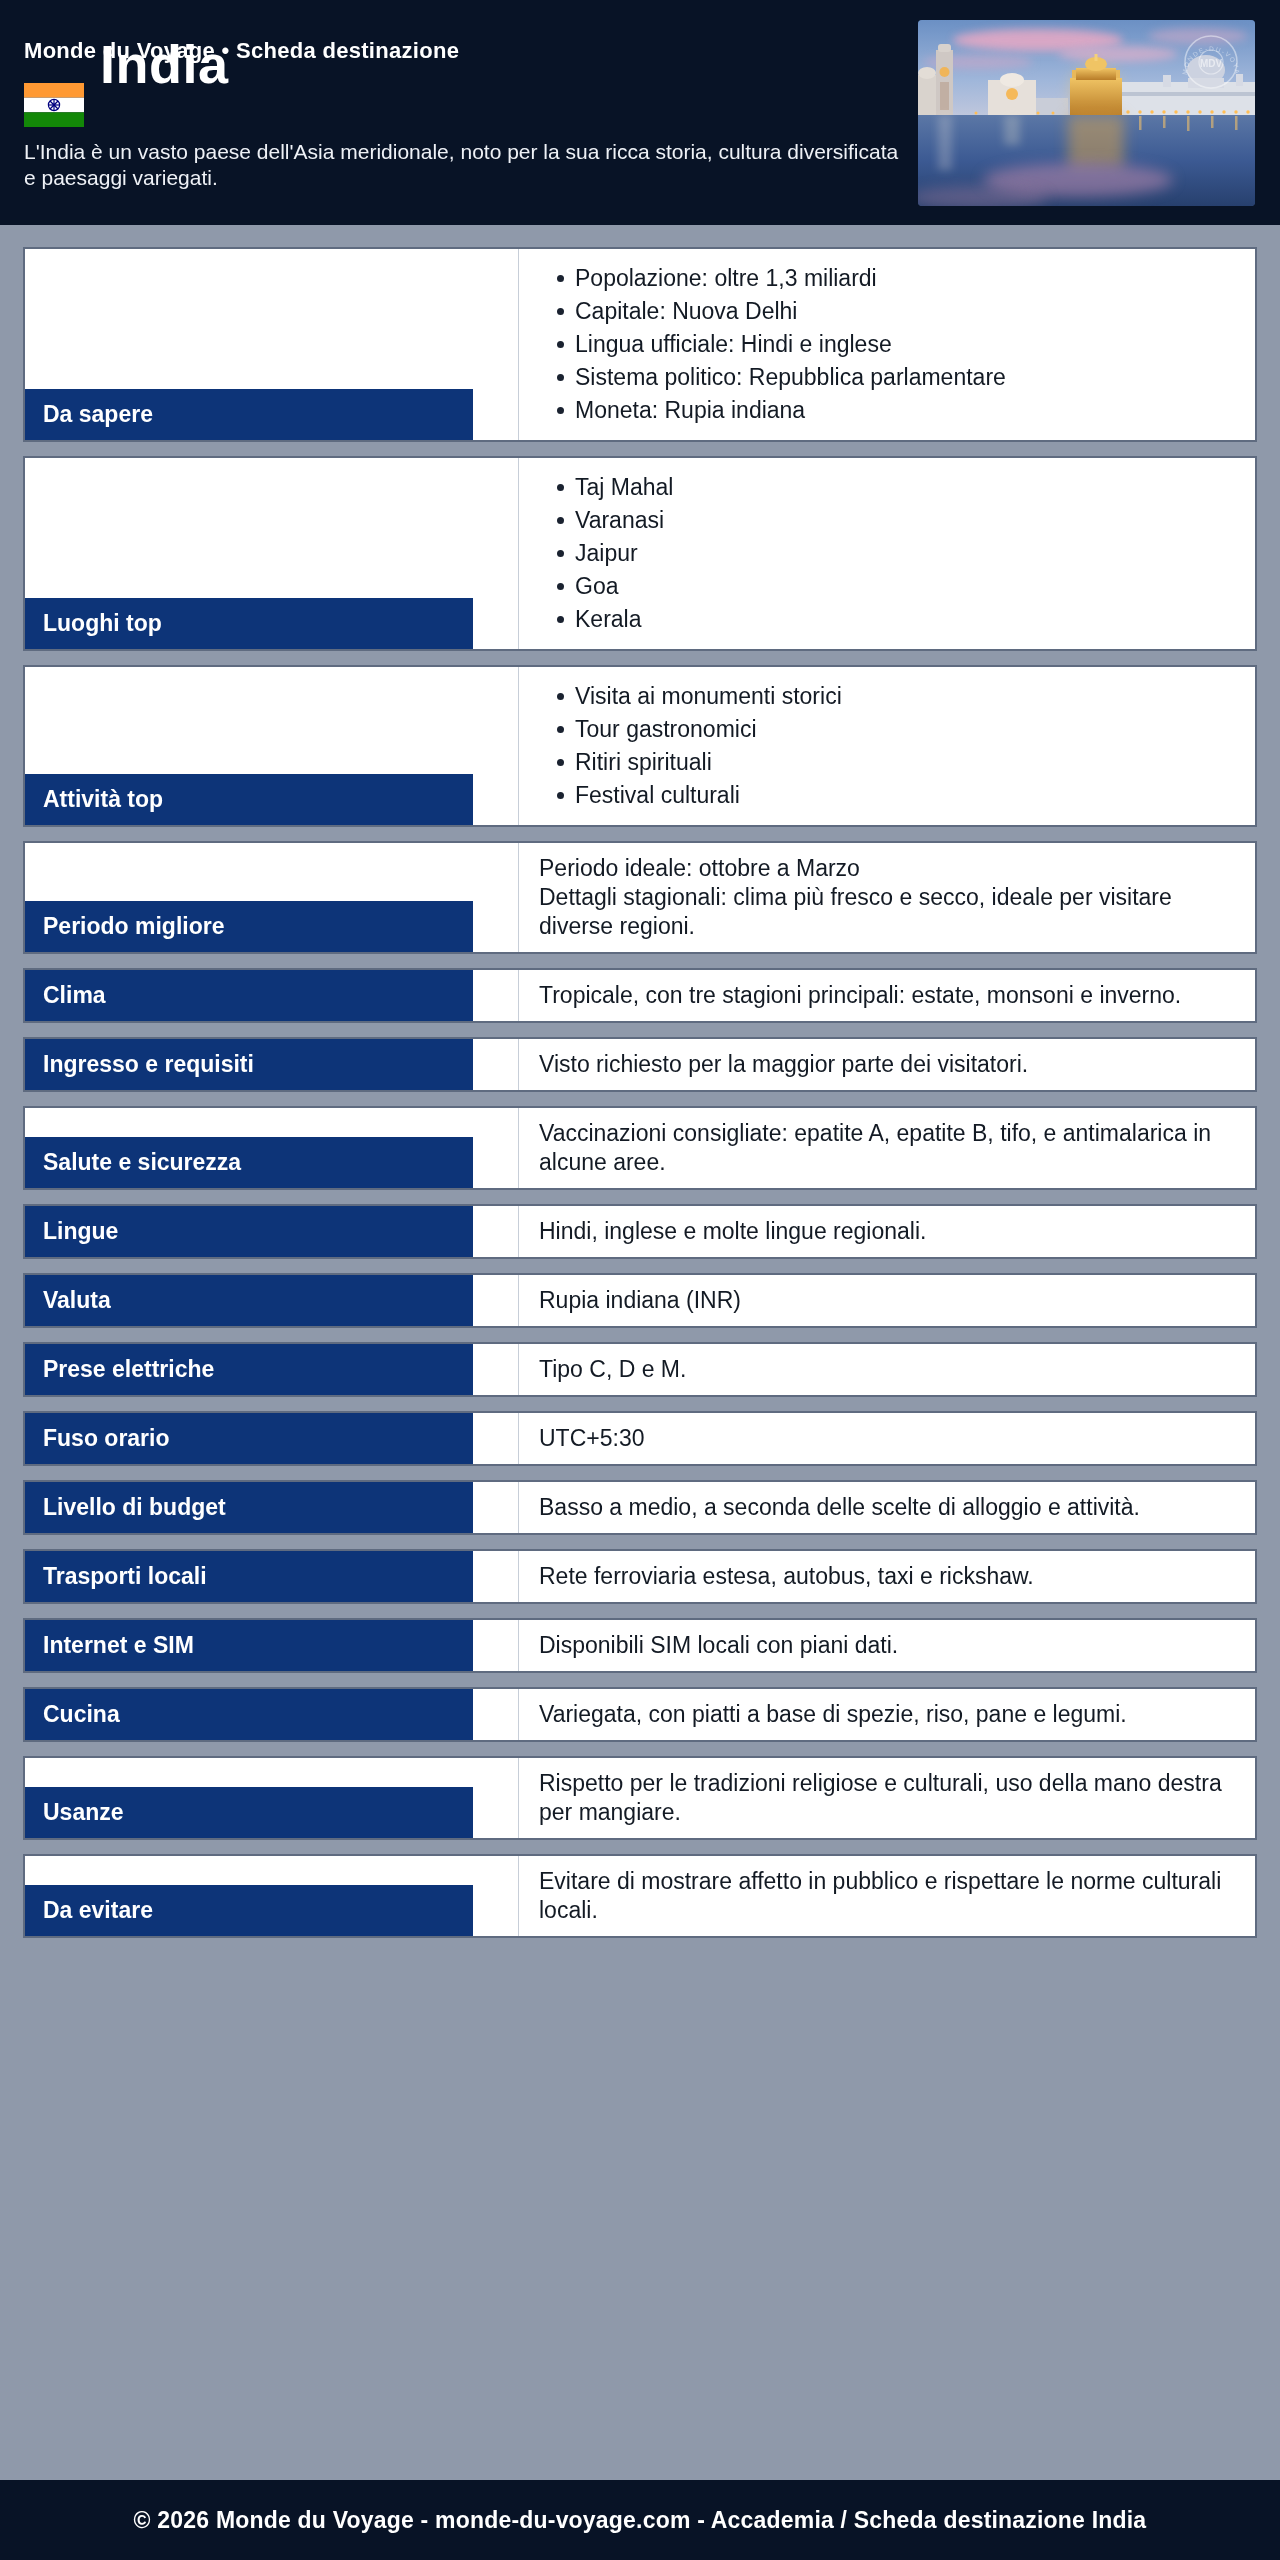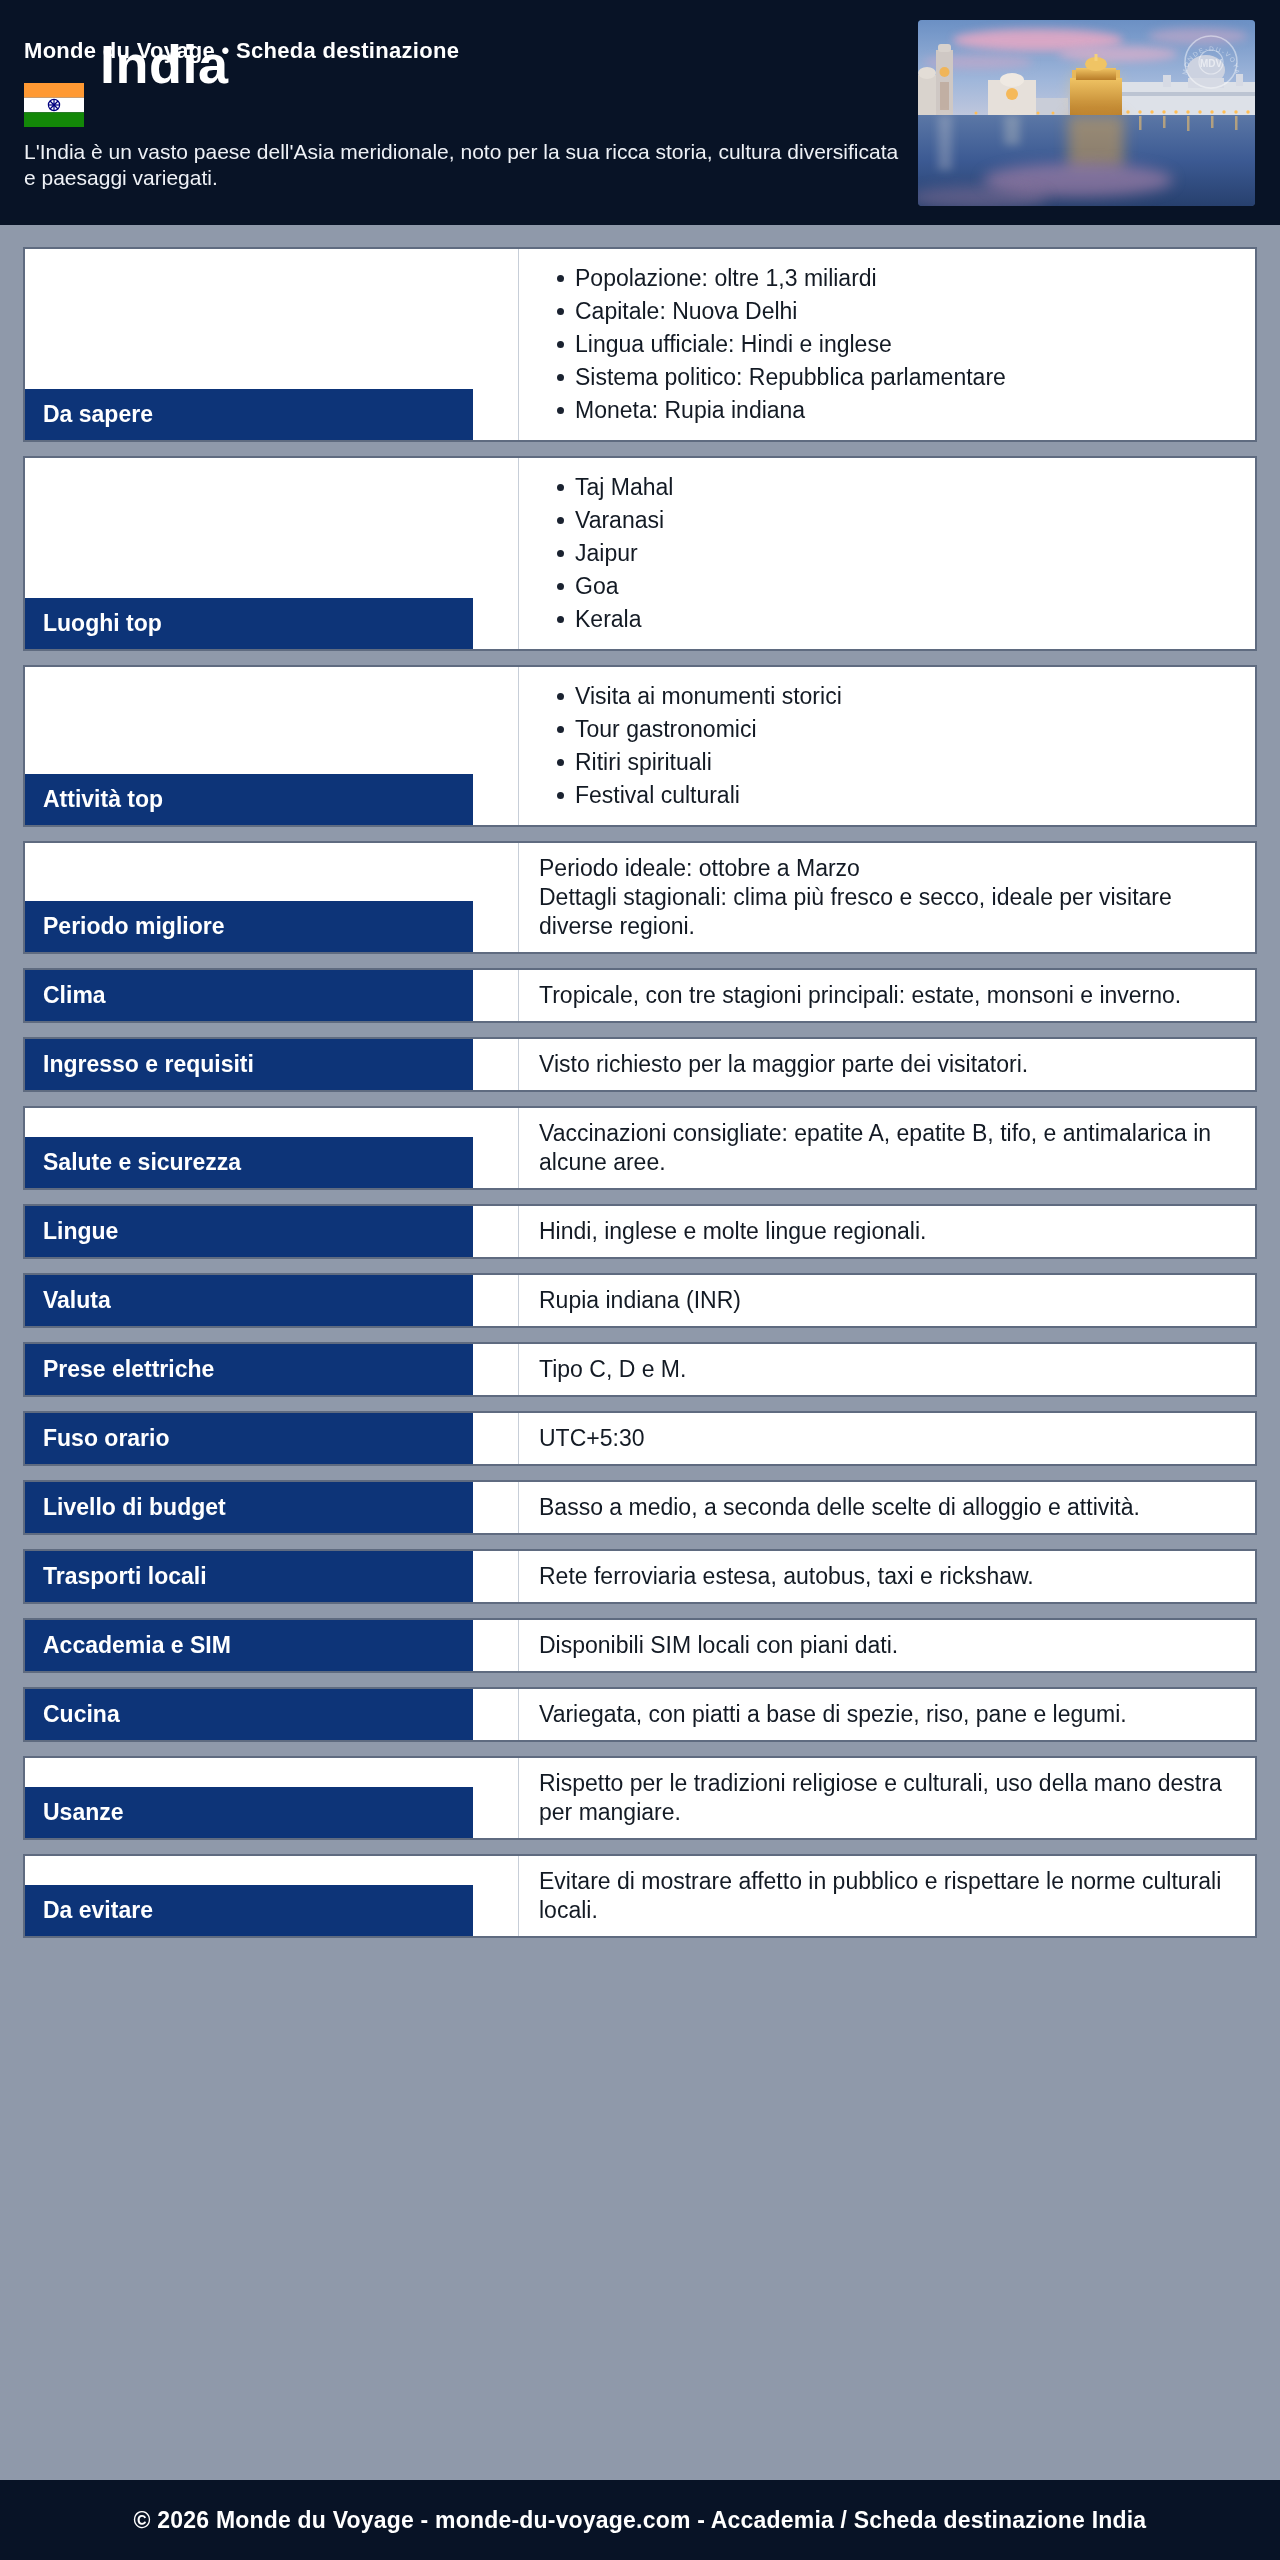--- a/index.html
+++ b/index.html
@@ -306,21 +306,21 @@
     </div>
     <div class="row">
       <div class="cell-label">Livello di budget</div>
       <div class="cell-value">Basso a medio, a seconda delle scelte di alloggio e attività.</div>
     </div>
     <div class="row">
       <div class="cell-label">Trasporti locali</div>
       <div class="cell-value">Rete ferroviaria estesa, autobus, taxi e rickshaw.</div>
     </div>
     <div class="row">
-      <div class="cell-label">Accademia e SIM</div>
+      <div class="cell-label">Internet e SIM</div>
       <div class="cell-value">Disponibili SIM locali con piani dati.</div>
     </div>
     <div class="row">
       <div class="cell-label">Cucina</div>
       <div class="cell-value">Variegata, con piatti a base di spezie, riso, pane e legumi.</div>
     </div>
     <div class="row">
       <div class="cell-label">Usanze</div>
       <div class="cell-value">Rispetto per le tradizioni religiose e culturali, uso della mano destra per mangiare.</div>
     </div>

